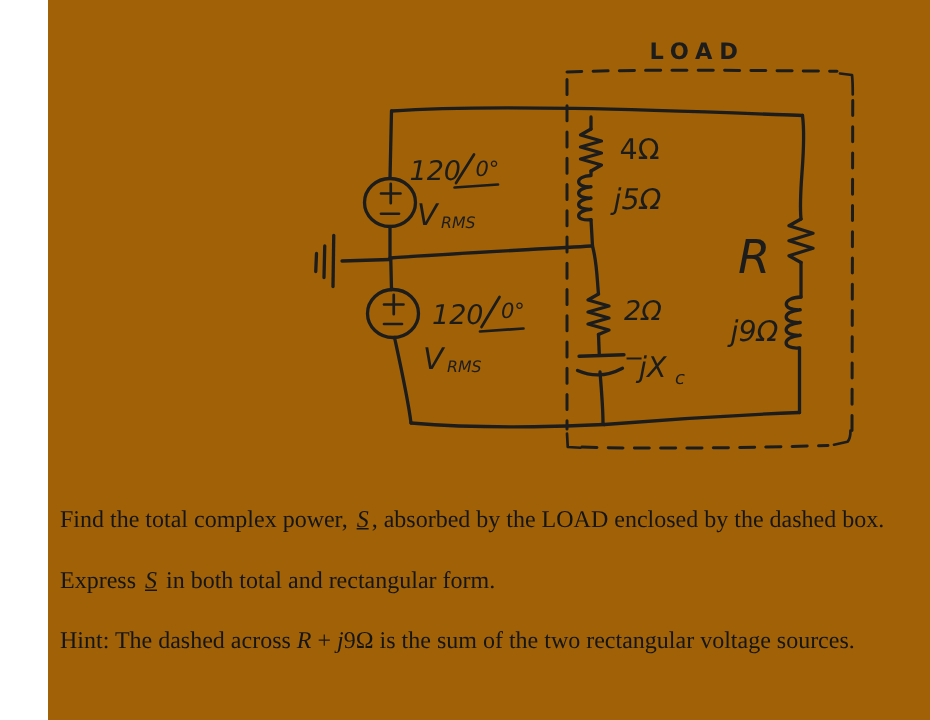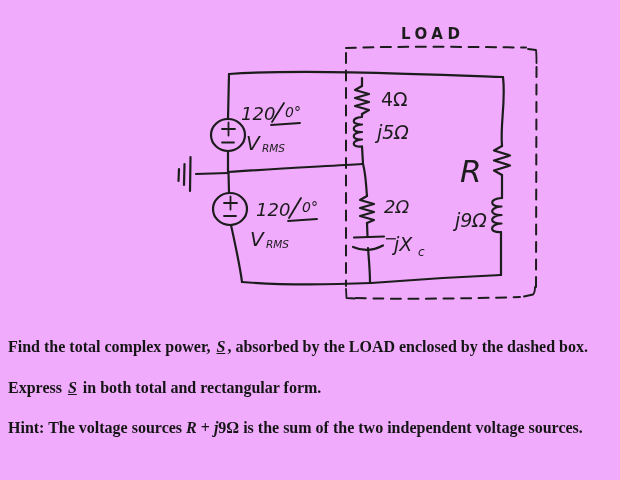--- a/index.html
+++ b/index.html
@@ -3,32 +3,31 @@
 <meta charset="utf-8">
 <style>
   html,body { margin:0; padding:0; }
   body {
     width:620px; height:480px;
     background:#ffffff;
     font-family:"Liberation Serif", serif;
     position:relative;
     overflow:hidden;
   }
-  .page { position:absolute; inset:0; background:#f0abfc; }
+  .page { position:absolute; inset:0; background:#a16207;margin-left:32px; }
   svg { position:absolute; left:0; top:0; }
   .wire { fill:none; stroke:#1c1c1c; stroke-width:2.2; stroke-linecap:round; stroke-linejoin:round; }
   .thin { stroke-width:1.8; }
   .dash { fill:none; stroke:#1c1c1c; stroke-width:2; stroke-linecap:round; stroke-dasharray:10 7.5; }
   .hand { font-family:"DejaVu Sans", sans-serif; fill:#1c1c1c; }
   .it { font-style:italic; }
   .problem-text p {
     position:absolute; left:8px; margin:0;
     font-size:16px; color:#151515; white-space:nowrap;
     font-family:"Liberation Serif", serif;
-    font-weight:bold;
   }
   .s-sym { font-style:italic; text-decoration:underline; margin:0 2px; }
   .math-it { font-style:italic; }
 </style>
 </head>
 <body>
 
 <div class="page">
 
   <svg width="620" height="330" viewBox="0 0 620 330">
@@ -118,16 +117,16 @@
       <text class="hand it" x="455" y="227" font-size="19">j9Ω</text>
     </g>
 
   </svg>
 
   <div class="problem-text">
     <p style="top:338px"><span>Find the total complex power, </span><span class="s-sym">S</span><span>, absorbed by the LOAD enclosed by the dashed box.</span></p>
 
     <p style="top:379px"><span>Express </span><span class="s-sym">S</span><span> in both total and rectangular form.</span></p>
 
-    <p style="top:419px"><span>Hint: The voltage sources </span><span class="math-it">R</span><span> + </span><span class="math-it">j</span><span>9Ω</span><span> is the sum of the two independent voltage sources.</span></p>
+    <p style="top:419px"><span>Hint: The dashed across </span><span class="math-it">R</span><span> + </span><span class="math-it">j</span><span>9Ω</span><span> is the sum of the two rectangular voltage sources.</span></p>
   </div>
 
 </div>
 
 </body></html>

